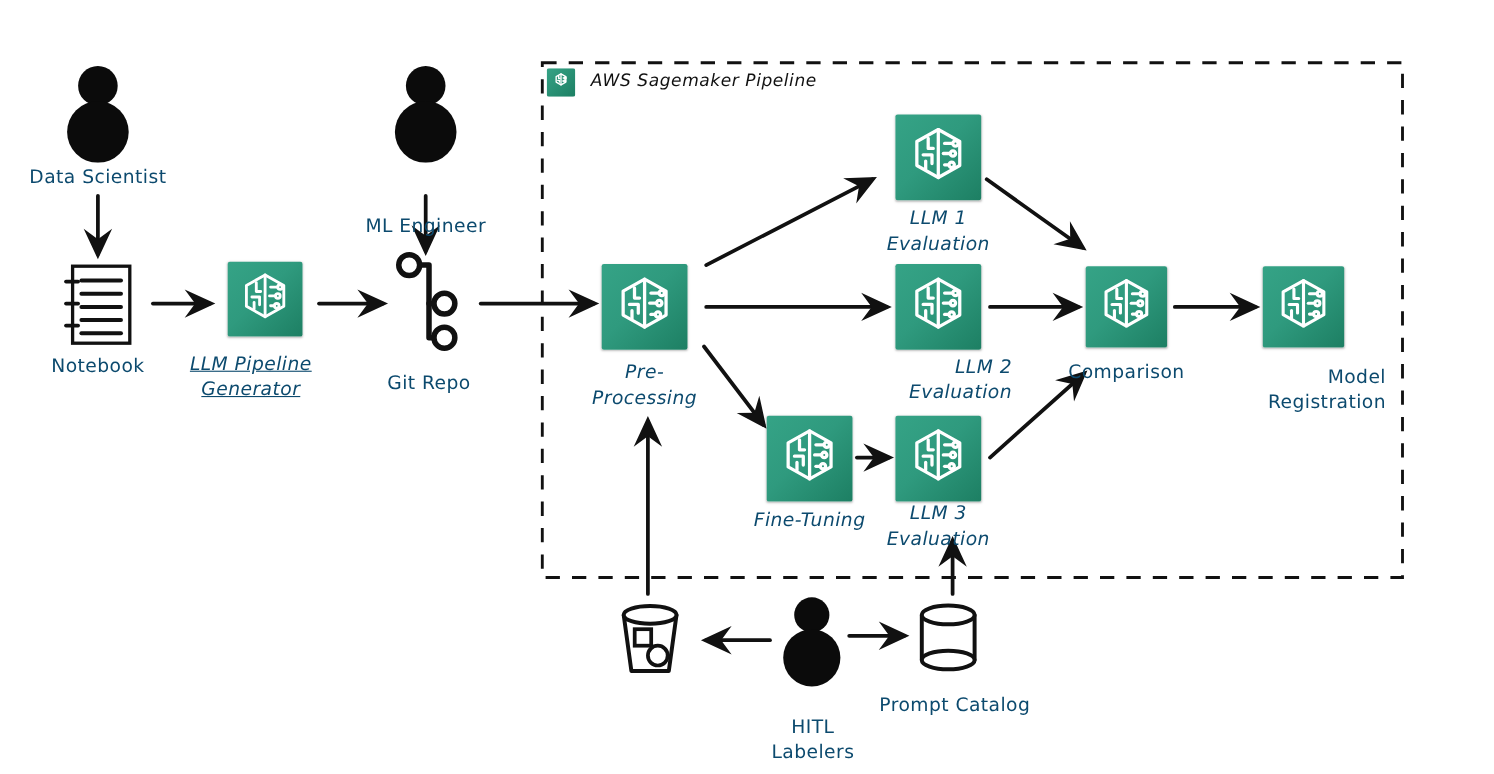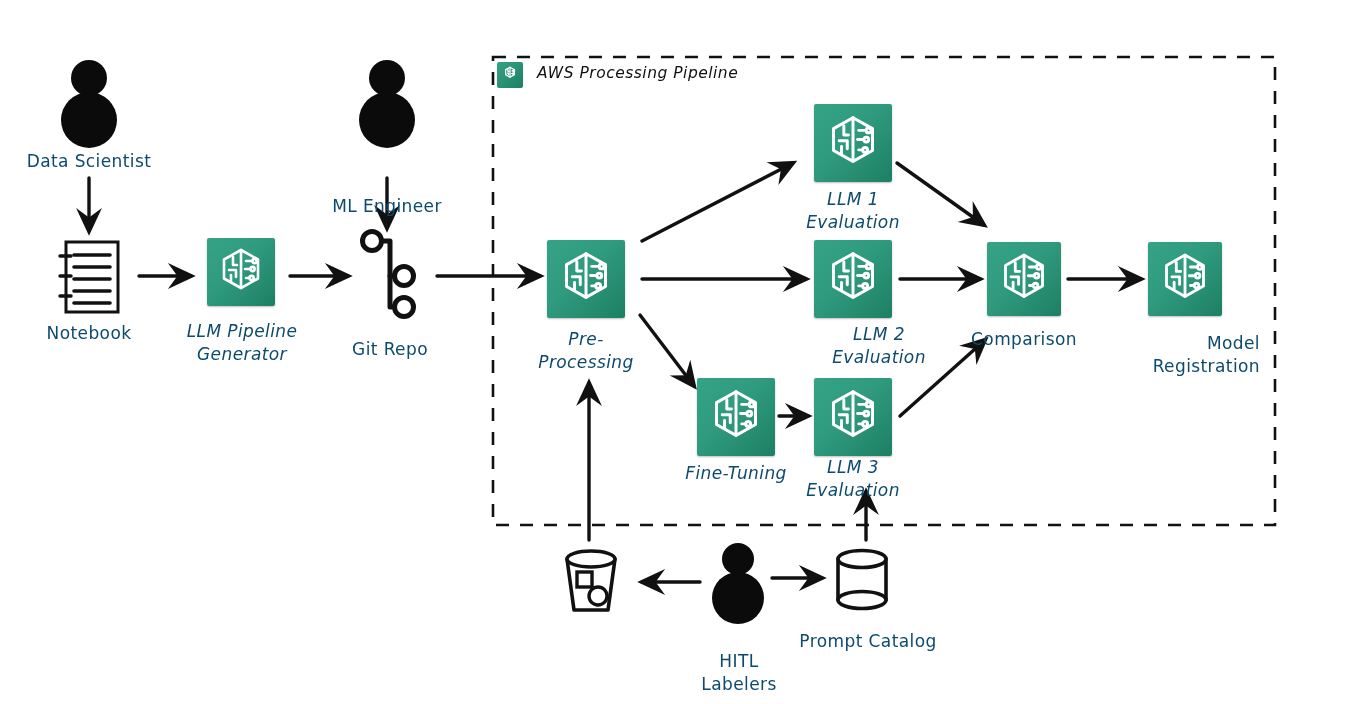--- a/index.html
+++ b/index.html
@@ -71,21 +71,21 @@
         <path d="M13 5.2 L13 15.2"></path>
         <path d="M10.9 7.2 L10.9 9.3 L12 9.3"></path>
         <path d="M10.1 11.1 L11.6 11.1 L11.6 12.6"></path>
         <path d="M15 8.9 L16.3 8.9"></path>
         <circle cx="16.8" cy="8.9" r=".85"></circle>
         <path d="M14.6 11.6 L15.8 11.6"></path>
         <circle cx="16.4" cy="11.6" r=".85"></circle>
       </g>
     </svg>
   </div>
-  <div class="boxtitle" style="left:537px;top:64px;">AWS Processing Pipeline</div>
+  <div class="boxtitle" style="left:537px;top:64px;">AWS Sagemaker Pipeline</div>
 
   <div class="iconwrap" style="left:56px;top:58px;">
     <svg width="66" height="90" viewBox="0 0 66 90">
       <circle cx="33" cy="20" r="18" fill="#0b0b0b"></circle>
       <circle cx="33" cy="62" r="28" fill="#0b0b0b"></circle>
     </svg>
   </div>
   <div class="lbl plain" style="left:9px;top:150px;width:160px;">Data Scientist</div>
 
   <div class="iconwrap" style="left:354px;top:58px;">
@@ -127,21 +127,21 @@
           <path d="M39 23 L45 23"></path>
             <circle cx="47.6" cy="23" r="2.1"></circle>
           <path d="M38 31 L43 31"></path>
             <circle cx="45.6" cy="31" r="2.1"></circle>
           <path d="M39 40 L42 40"></path>
             <circle cx="44.6" cy="40" r="2.1"></circle>
         </g>
       </svg>
     </div>
   </div>
-  <div class="lbl" style="left:167px;top:320px;width:150px;">LLM Pipeline
+  <div class="lbl" style="left:153px;top:320px;width:150px;text-decoration:underline;">LLM Pipeline
 Generator</div>
 
   <div class="iconwrap" style="left:358px;top:228px;">
     <svg width="62" height="92" viewBox="0 0 62 92">
       <g fill="none" stroke="#111" stroke-width="5" stroke-linecap="round" stroke-linejoin="round">
         <circle cx="14" cy="13" r="9.5" fill="#fff"></circle>
         <circle cx="46" cy="48" r="9.5" fill="#fff"></circle>
         <circle cx="46" cy="79" r="9.5" fill="#fff"></circle>
         <path d="M24 13 L32 13 L32 79 L36 79"></path>
         <path d="M32 48 L36 48"></path>
@@ -206,21 +206,21 @@
           <path d="M39 23 L45 23"></path>
             <circle cx="47.6" cy="23" r="2.1"></circle>
           <path d="M38 31 L43 31"></path>
             <circle cx="45.6" cy="31" r="2.1"></circle>
           <path d="M39 40 L42 40"></path>
             <circle cx="44.6" cy="40" r="2.1"></circle>
         </g>
       </svg>
     </div>
   </div>
-  <div class="lbl" style="left:804px;top:323px;width:150px;">LLM 2
+  <div class="lbl" style="left:770px;top:323px;width:150px;text-align:right;">LLM 2
 Evaluation</div>
 
   <div class="node" style="left:697px;top:378px;">
     <div class="tile" style="left:0;top:0;width:78px;height:78px;">
       <svg viewBox="0 0 68 68">
         <g fill="none" stroke="#fff" stroke-width="2.6" stroke-linejoin="round" stroke-linecap="round">
           <path d="M34 12 L51 21.5 L51 40.5 L34 50 L17 40.5 L17 21.5 Z"></path>
           <path d="M34 12 L34 50"></path>
           <path d="M26 19 L26 27 L30 27"></path>
           <path d="M22 32 L29 32 L29 39"></path>

